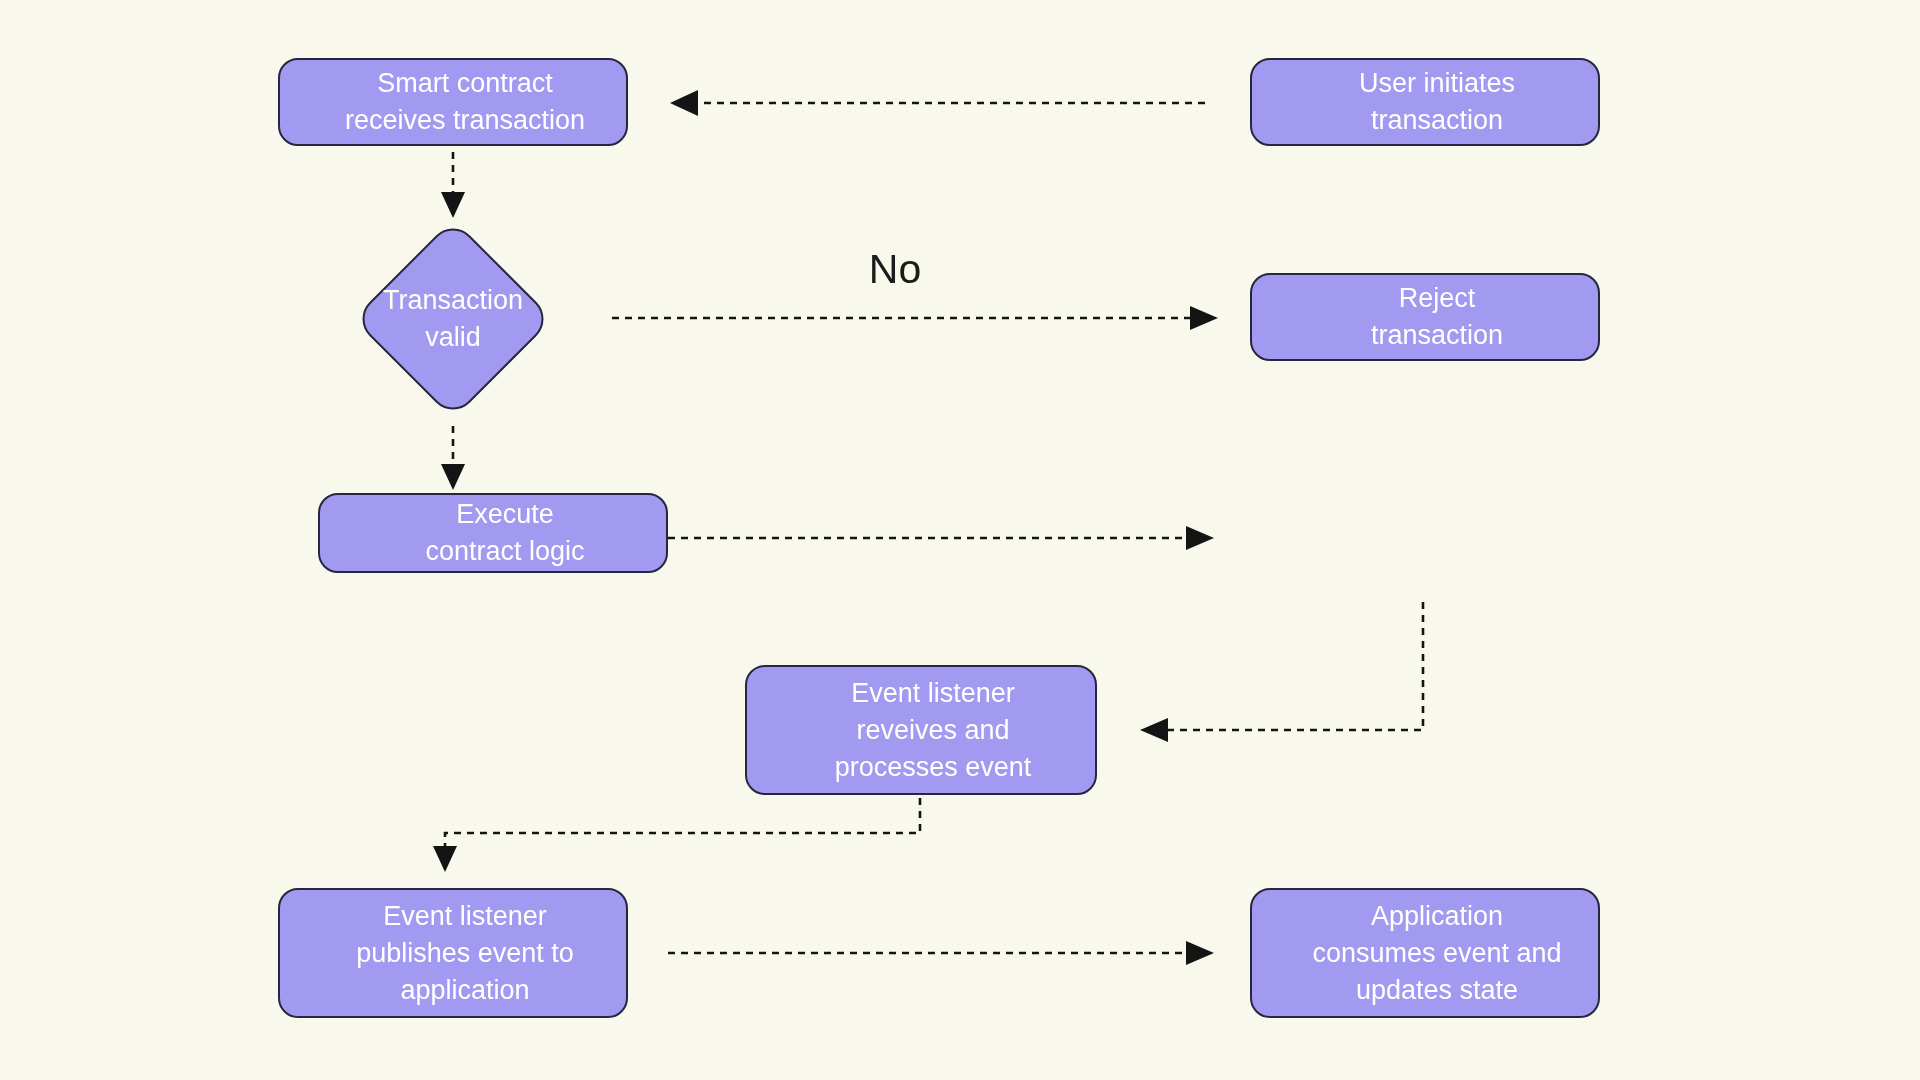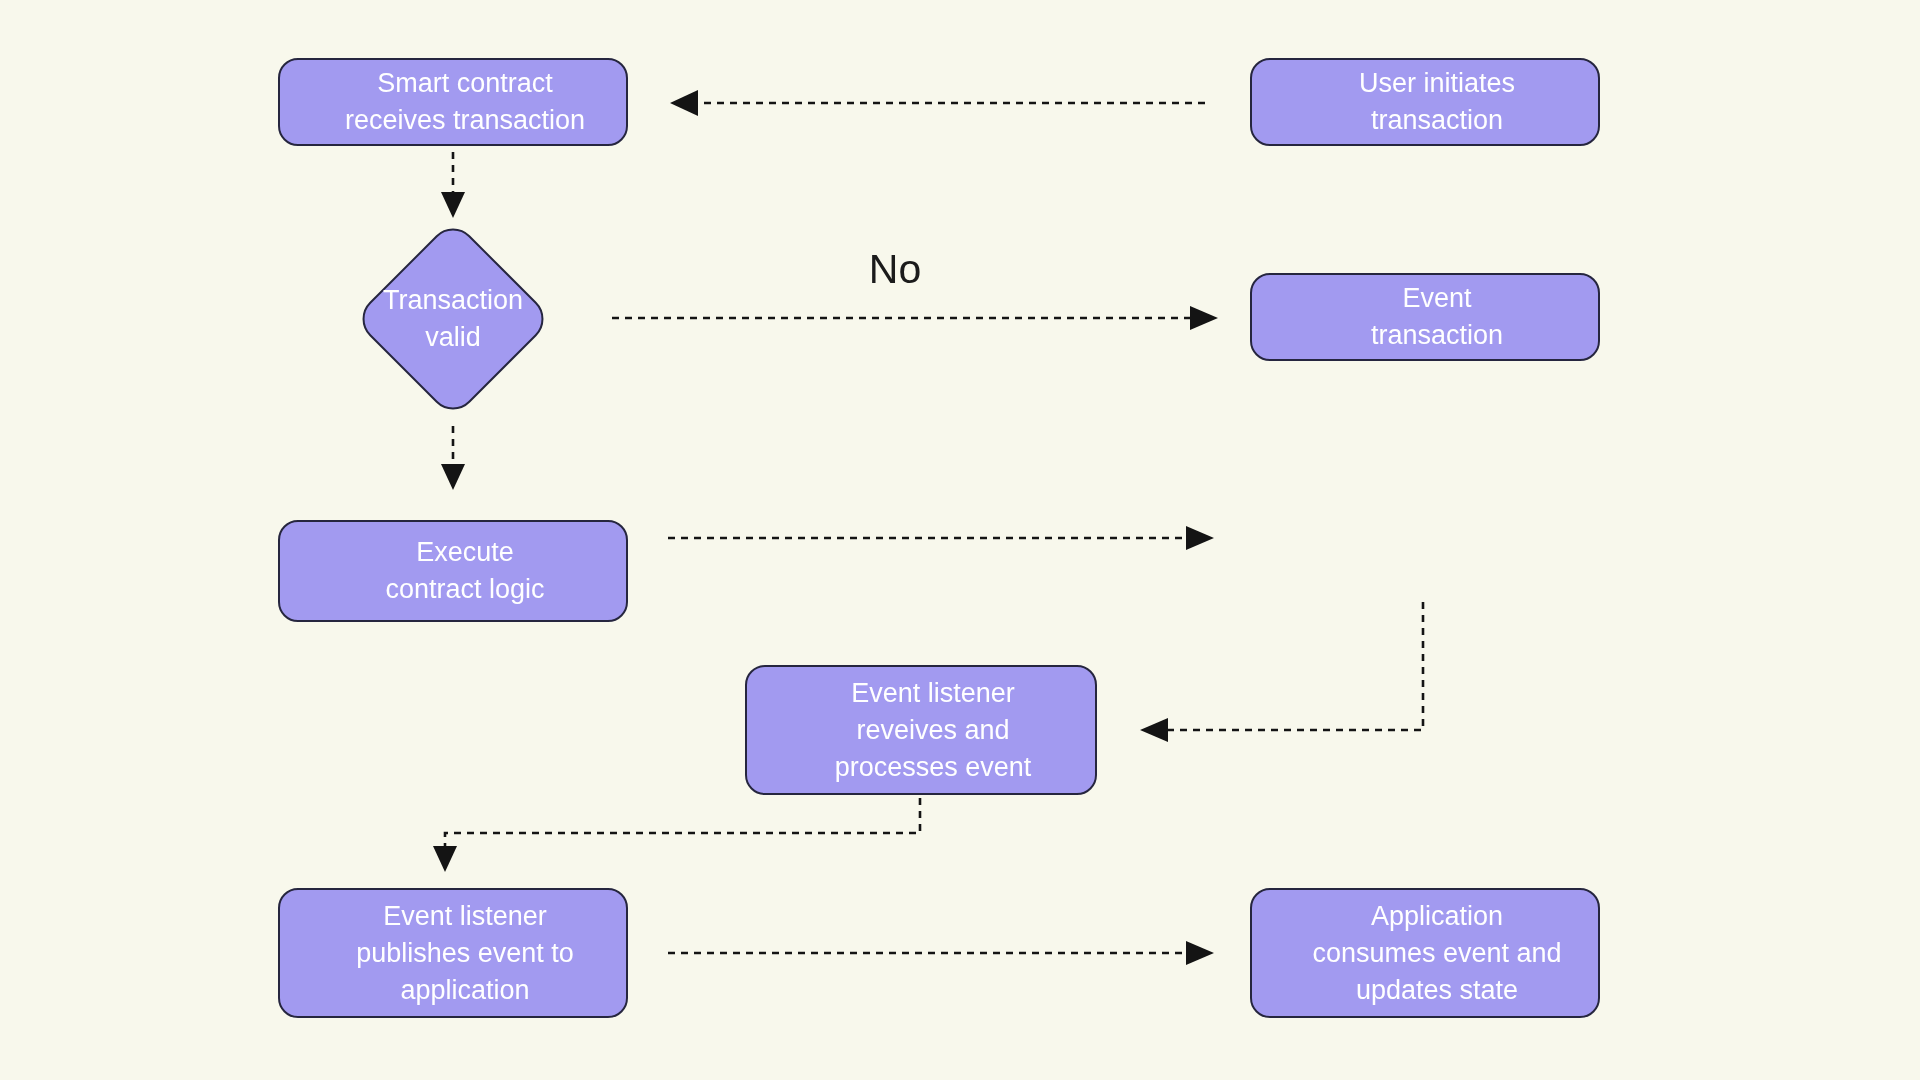--- a/index.html
+++ b/index.html
@@ -48,21 +48,21 @@
     font-size: 27px;
     line-height: 37px;
     white-space: pre-line;
     padding-left: 24px;
   }
   .node.box-l { left: 278px; width: 350px; }
   .node.box-r { left: 1250px; width: 350px; text-align: center; }
   #node-smart-contract   { top: 58px;  height: 88px; }
   #node-user-initiates   { top: 58px;  height: 88px; }
   #node-reject           { top: 273px; height: 88px; }
-  #node-execute          { top: 520px; height: 102px; }
+  #node-execute          { top: 493px; height: 80px; margin-left: 40px; }
   #node-emit             { top: 493px; height: 88px; }
   #node-listener-processes { left: 745px; top: 665px; width: 352px; height: 130px; }
   #node-listener-publishes { top: 888px; height: 130px; }
   #node-app-consumes       { top: 888px; height: 130px; }
   .diamond {
     position: absolute;
     box-sizing: border-box;
     left: 382px;
     top: 248px;
     width: 142px;
@@ -147,21 +147,21 @@
   <div class="node box-r" id="node-user-initiates">User initiates
 transaction</div>
 
   <div class="diamond" id="node-transaction-valid">
     <div class="diamond-label">Transaction
 valid</div>
   </div>
 
   <div class="edge-label">No</div>
 
-  <div class="node box-r" id="node-reject">Event
+  <div class="node box-r" id="node-reject">Reject
 transaction</div>
 
   <div class="node box-l" id="node-execute">Execute
 contract logic</div>
 
 
   <div class="node" id="node-listener-processes">Event listener
 reveives and
 processes event</div>
 

